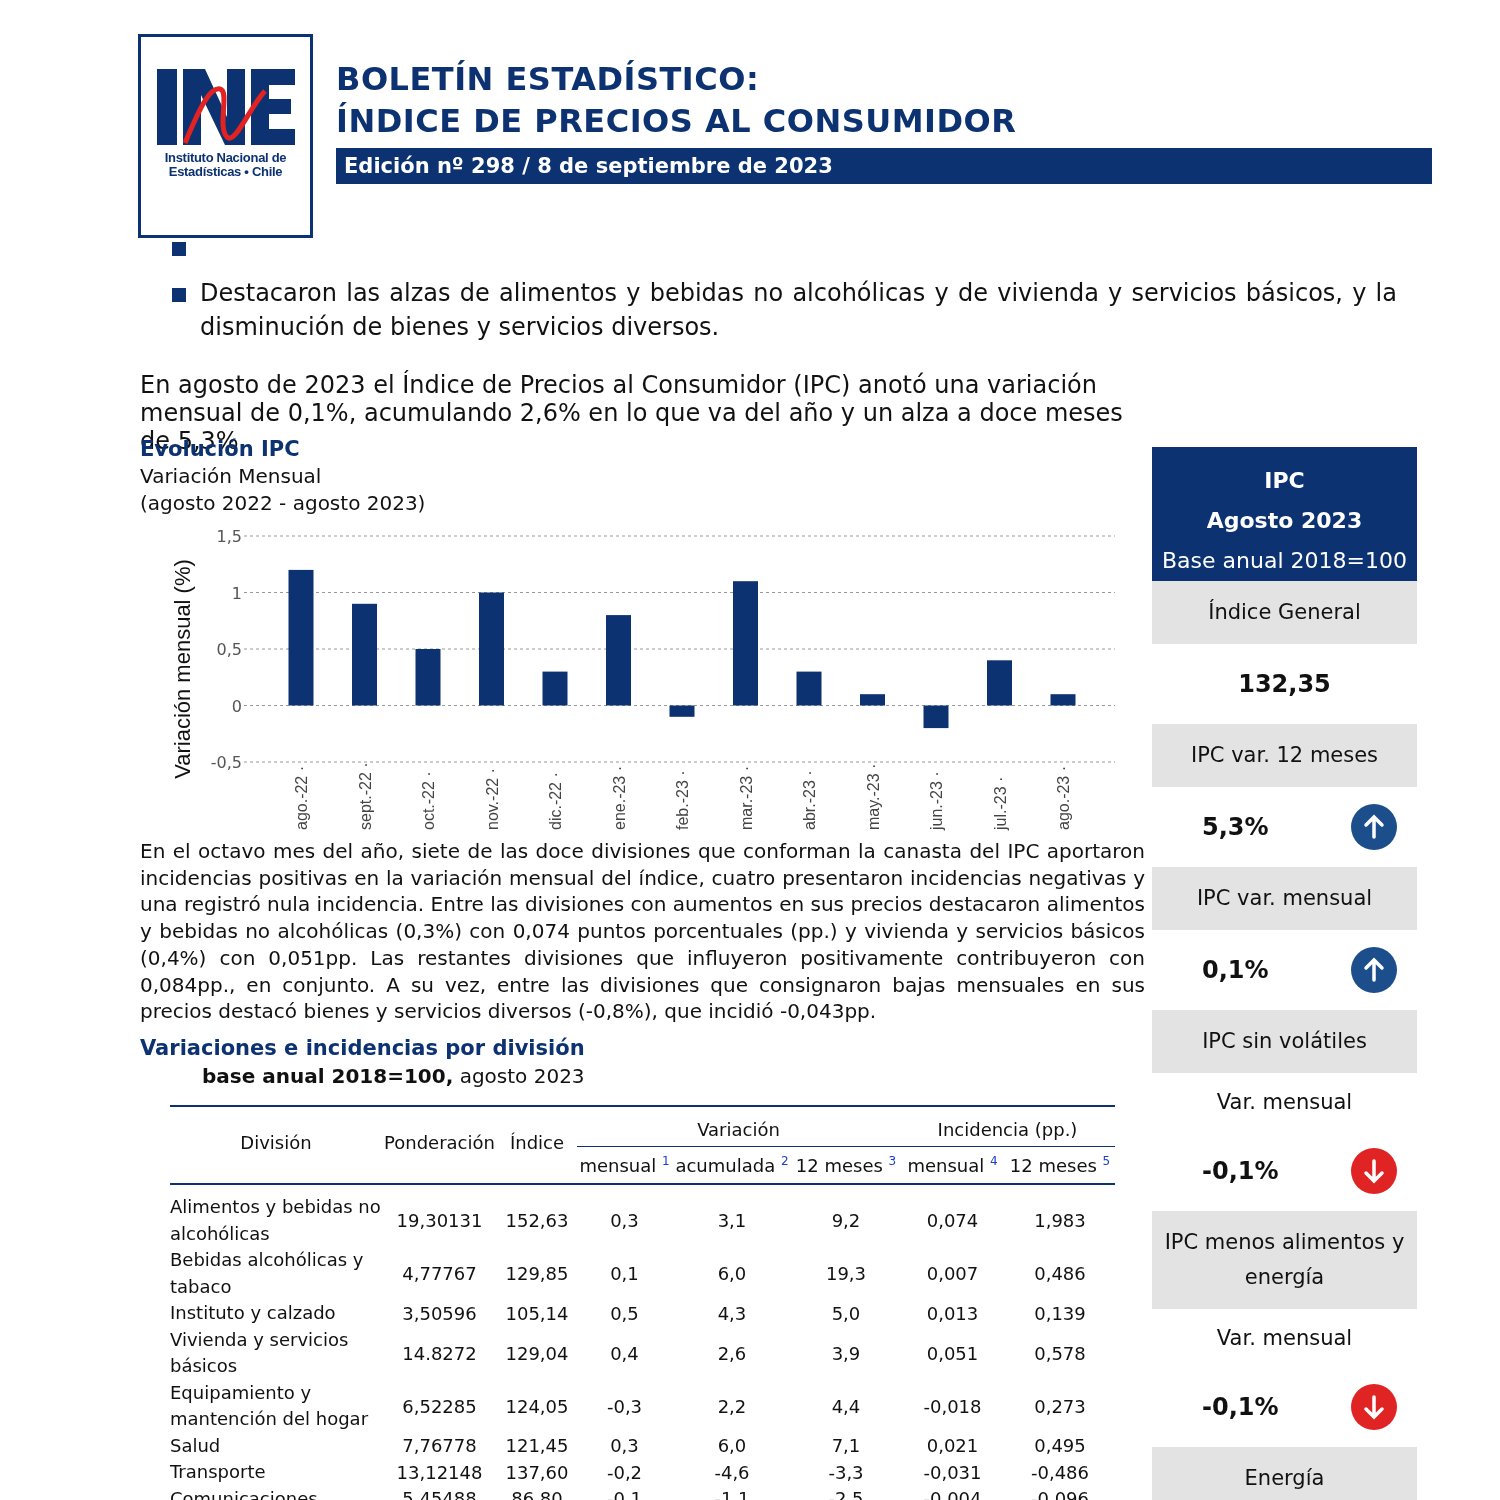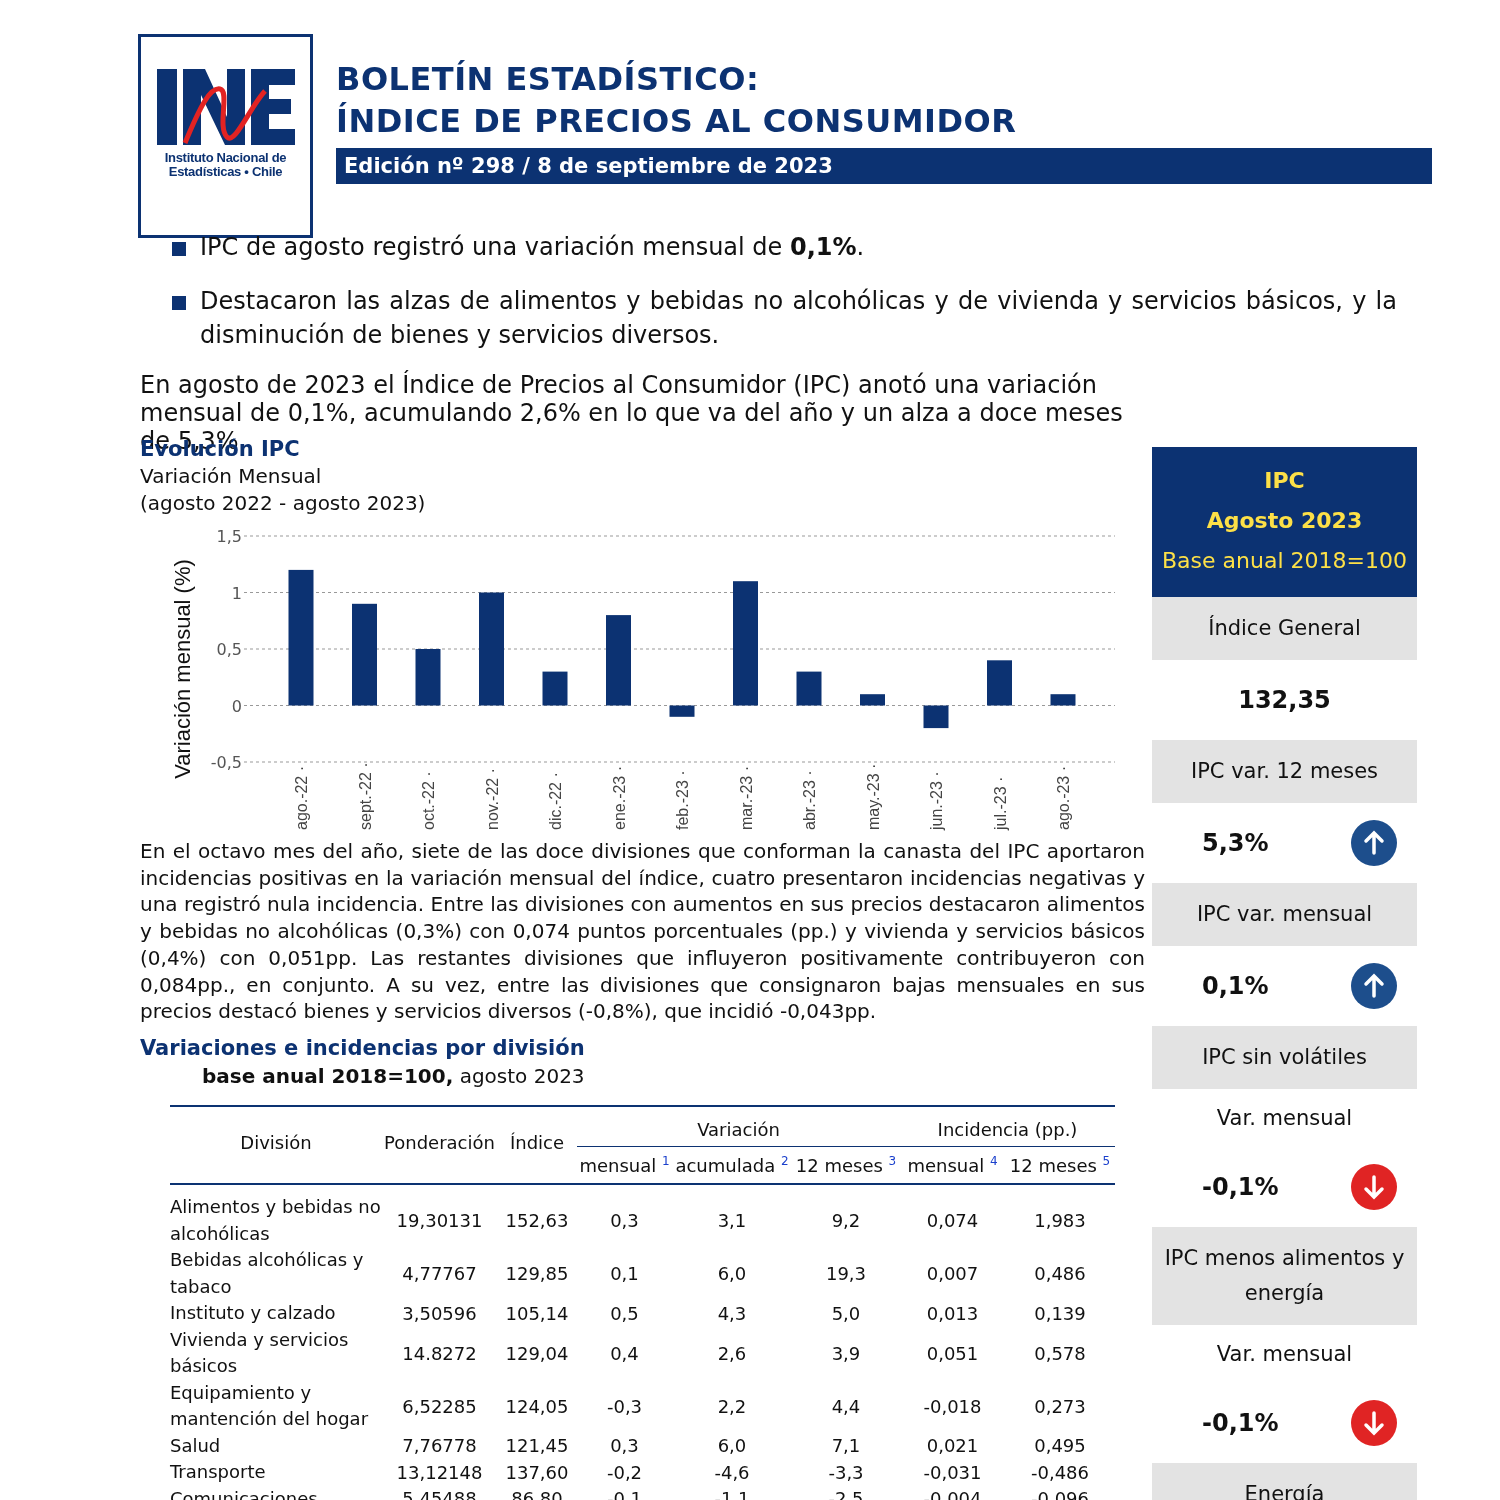--- a/index.html
+++ b/index.html
@@ -23,21 +23,21 @@
   .table-wrap { left: 170px; top: 1105px; width: 945px; }
   table { border-collapse: collapse; width: 945px; font-size: 18px; }
   td, th { font-weight: normal; text-align: center; padding: 0; }
   .hdr-row1 td { height: 40px; border-top: 2px solid #0c3272; vertical-align: bottom; padding-bottom: 6px; }
   .hdr-row2 td { height: 38px; border-bottom: 2px solid #0c3272; }
   .sub-h { border-top: 1px solid #0c3272; }
   sup { color: #1a3fcc; font-size: 12px; }
   .div-name { text-align: left; line-height: 26.5px; }
   .tr-pad td { height: 10px; }
   .side { left: 1152px; top: 447px; width: 265px; }
-  .side-head { background: #0c3272; color: #fde047; text-align: center; padding: 14px 0 16px; font-size: 22px; line-height: 40px; }
+  .side-head { background: #0c3272; color: #ffffff; text-align: center; padding: 14px 0 0; font-size: 22px; line-height: 40px; }
   .side-label { background: #e3e3e3; text-align: center; font-size: 21px; padding: 14px 6px; line-height: 35px; }
   .side-sub { text-align: center; font-size: 21px; line-height: 30px; padding: 14px 0; }
   .side-value { display: flex; align-items: center; justify-content: center; height: 80px; font-size: 24px; font-weight: bold; position: relative; }
   .side-value .val { position: absolute; left: 50px; }
   .side-value.center .val { position: static; }
   .arrow { position: absolute; right: 20px; width: 46px; height: 46px; border-radius: 50%; display: flex; align-items: center; justify-content: center; }
 </style>
 </head>
 <body>
 
@@ -59,21 +59,20 @@
 
 <div class="abs title">
   <div>BOLETÍN ESTADÍSTICO:</div>
   <div>ÍNDICE DE PRECIOS AL CONSUMIDOR</div>
 </div>
 <div class="abs edition-bar">Edición nº 298 / 8 de septiembre de 2023</div>
 
 <div class="abs bullets">
   <div class="bullet">
     <span class="bullet-mark"></span>
-    <span class="bullet-text"><span>IPC de agosto registró una variación mensual de </span><b>0,1%</b><span>.</span></span>
   </div>
   <div class="bullet">
     <span class="bullet-mark"></span>
     <span class="bullet-text">Destacaron las alzas de alimentos y bebidas no alcohólicas y de vivienda y servicios básicos, y la disminución de bienes y servicios diversos.</span>
   </div>
 </div>
 
 <div class="abs intro">En agosto de 2023 el Índice de Precios al Consumidor (IPC) anotó una variación mensual de 0,1%, acumulando 2,6% en lo que va del año y un alza a doce meses de 5,3%.</div>
 
 <div class="abs chart-head">

